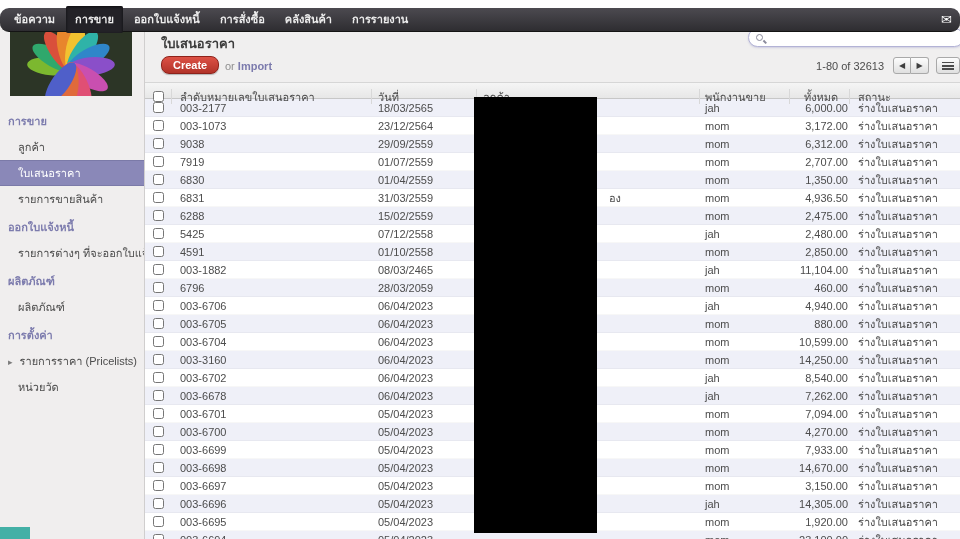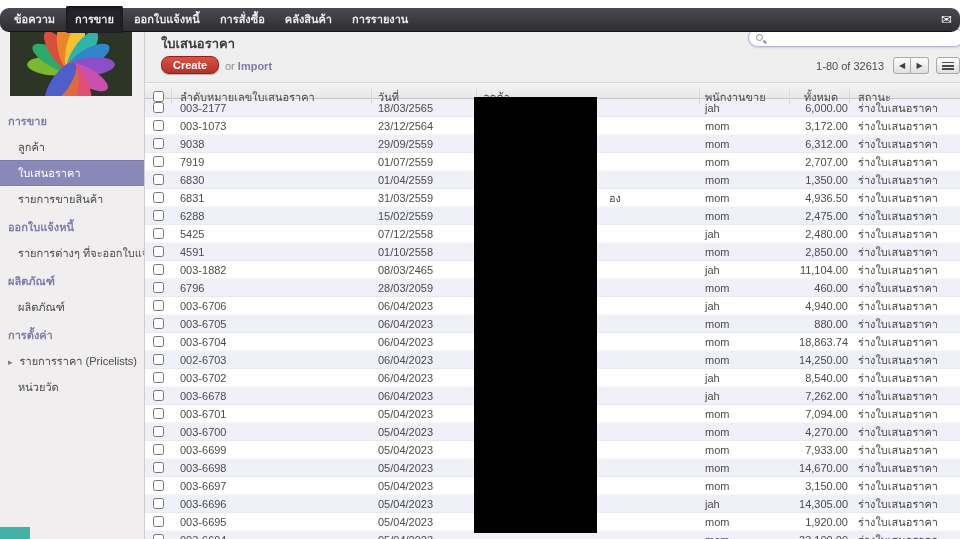--- a/index.html
+++ b/index.html
@@ -378,28 +378,28 @@
         <div class="row">
     <div class="c-cb">
       <input type="checkbox" style="">
     </div>
     <div class="c-num">003-6704</div>
     <div class="c-date">06/04/2023</div>
     <div class="c-cust">
       <span class="customer-text"></span>
     </div>
     <div class="c-sales">mom</div>
-    <div class="c-total">18,863.74</div>
-    <div class="c-status">ร่างใบเสนอราคา</div>
-  </div>
-        <div class="row alt">
-    <div class="c-cb">
-      <input type="checkbox" style="">
-    </div>
-    <div class="c-num">002-6703</div>
+    <div class="c-total">10,599.00</div>
+    <div class="c-status">ร่างใบเสนอราคา</div>
+  </div>
+        <div class="row alt">
+    <div class="c-cb">
+      <input type="checkbox" style="">
+    </div>
+    <div class="c-num">003-3160</div>
     <div class="c-date">06/04/2023</div>
     <div class="c-cust">
       <span class="customer-text"></span>
     </div>
     <div class="c-sales">mom</div>
     <div class="c-total">14,250.00</div>
     <div class="c-status">ร่างใบเสนอราคา</div>
   </div>
         <div class="row">
     <div class="c-cb">

